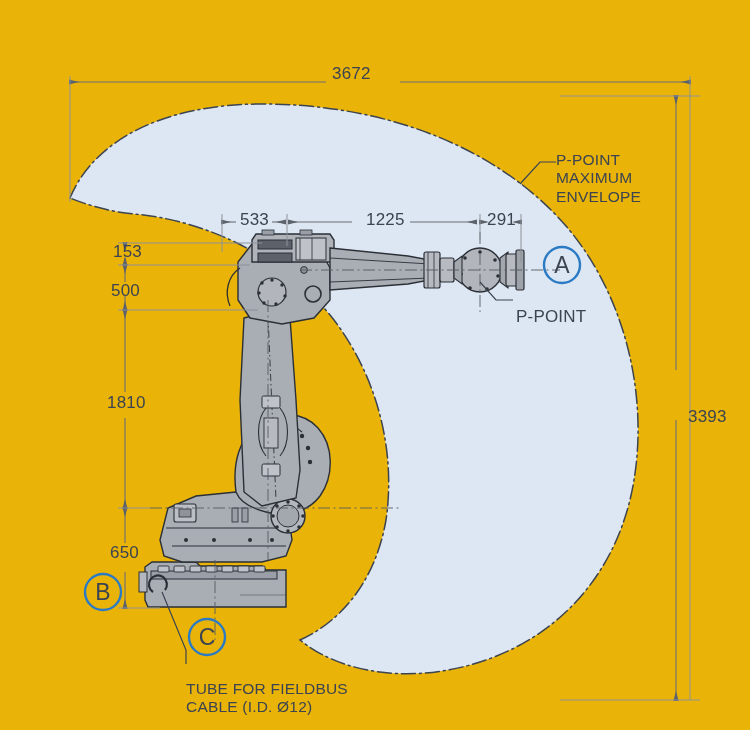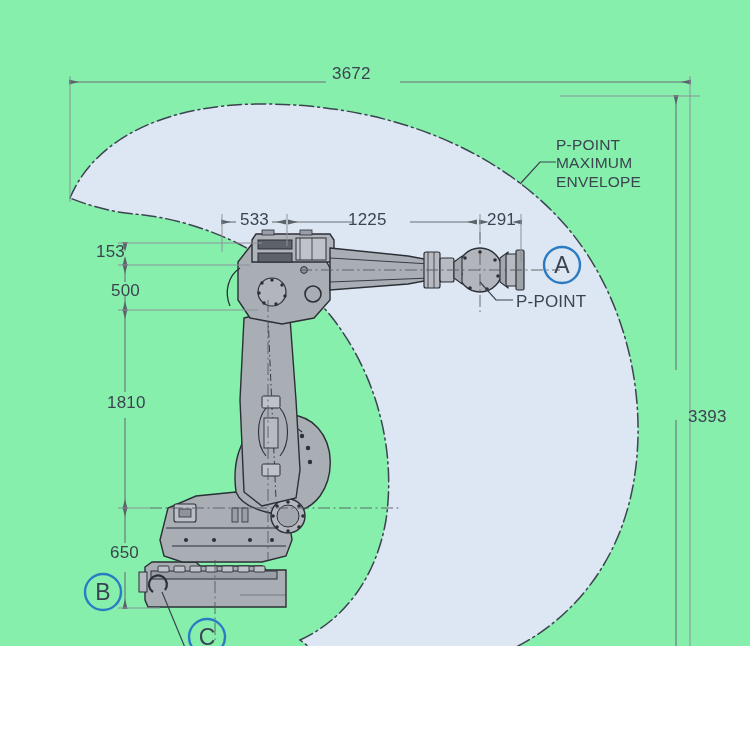--- a/index.html
+++ b/index.html
@@ -3,22 +3,22 @@
 <meta charset="utf-8">
 <style>
   html, body {
     margin: 0;
     padding: 0;
     background: #ffffff;
   }
   #sheet {
     position: relative;
     width: 750px;
-    height: 646px;
-    background: #86efac;
+    height: 730px;
+    background: #eab308;
     font-family: "Liberation Sans", sans-serif;
     overflow: hidden;
     text-decoration: underline;
   }
   #drawing { position: absolute; top: 0; left: 0; }
   .dim-text {
     position: absolute;
     font-family: "Liberation Sans", sans-serif;
     font-size: 17px;
     color: #3b4450;
@@ -26,20 +26,21 @@
     letter-spacing: 0.2px;
   }
   .note-text {
     position: absolute;
     font-family: "Liberation Sans", sans-serif;
     font-size: 15.5px;
     color: #3b4450;
     line-height: 1.18;
     white-space: pre-line;
     letter-spacing: 0.2px;
+    margin-top: 15px;
   }
   .balloon-text {
     position: absolute;
     font-family: "Liberation Sans", sans-serif;
     font-size: 23px;
     color: #3b4450;
     text-align: center;
     width: 40px;
     line-height: 40px;
   }
@@ -287,38 +288,40 @@
 
     </g>
   </svg>
 
   <div class="dim-text" style="left:332px; top:64px;">3672</div>
 
   <div class="dim-text" style="left:688px; top:407px;">3393</div>
 
   <div class="dim-text" style="left:240px; top:210px;">533</div>
 
-  <div class="dim-text" style="left:348px; top:210px;">1225</div>
+  <div class="dim-text" style="left:366px; top:210px;">1225</div>
 
   <div class="dim-text" style="left:487px; top:210px;">291</div>
 
-  <div class="dim-text" style="left:96px; top:242px;">153</div>
+  <div class="dim-text" style="left:113px; top:242px;">153</div>
 
   <div class="dim-text" style="left:111px; top:281px;">500</div>
 
   <div class="dim-text" style="left:107px; top:393px;">1810</div>
 
   <div class="dim-text" style="left:110px; top:543px;">650</div>
 
   <div class="note-text" style="left:556px; top:136px;">P-POINT
 MAXIMUM
 ENVELOPE</div>
 
   <div class="note-text" style="left:516px; top:292px; font-size:17px;">P-POINT</div>
 
+  <div class="note-text" style="left:186px; top:665px;">TUBE FOR FIELDBUS
+CABLE (I.D. Ø12)</div>
 
   <div class="balloon-text" style="left:542px; top:245px;">A</div>
 
   <div class="balloon-text" style="left:83px; top:572px;">B</div>
 
   <div class="balloon-text" style="left:187px; top:617px;">C</div>
 
 </div>
 
 </body></html>

